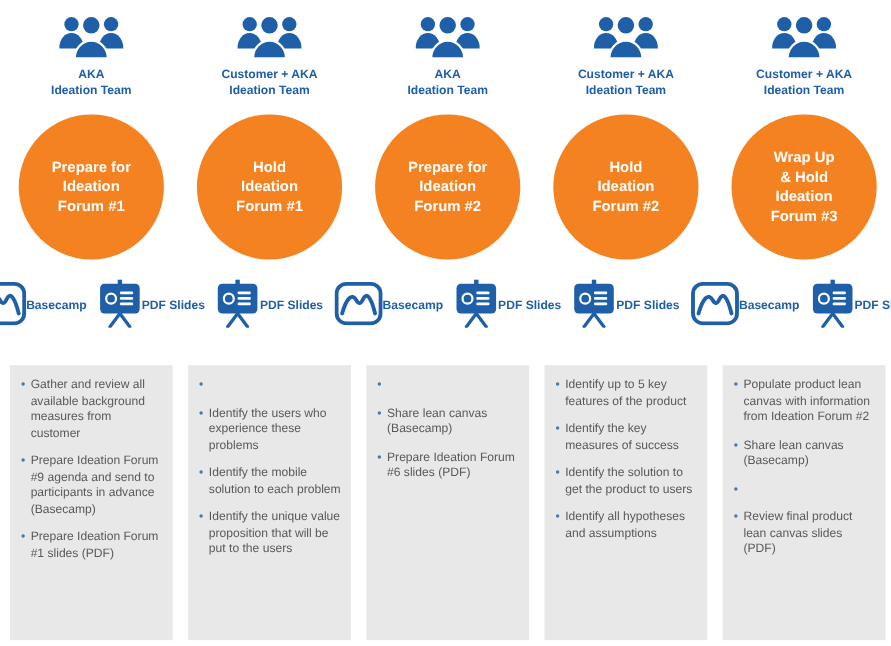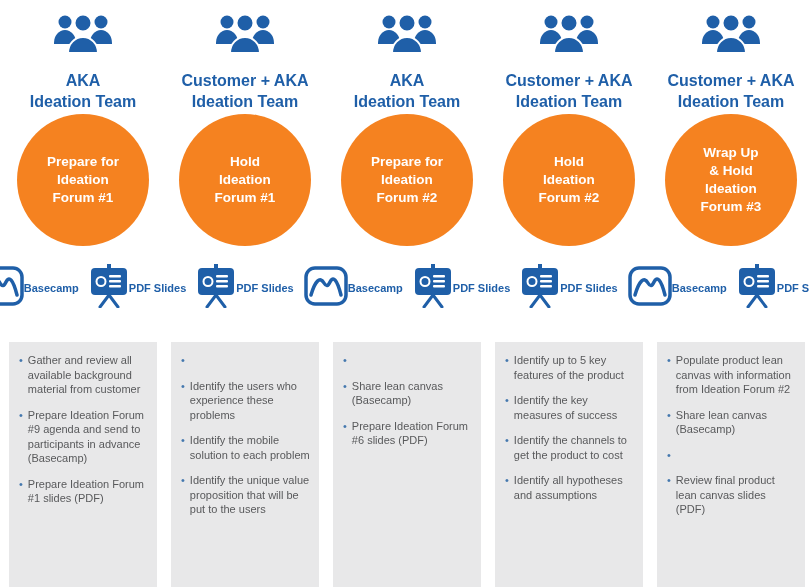--- a/index.html
+++ b/index.html
@@ -15,23 +15,23 @@
   }
   .column {
     width: 148px; flex: 0 0 148px;
     display: flex; flex-direction: column; align-items: center;
   }
   .team-icon {
     height: 48px; display: flex; align-items: flex-end; justify-content: center;
     color: var(--blue, #1F5FA8);
   }
   .team-label {
-    margin-top: 15px; height: 30px;
+    margin-top: 5px; height: 30px;
     color: var(--blue, #1F5FA8);
-    font-weight: bold; font-size: 16px; line-height: 1.3;
+    font-weight: bold; font-size: 11px; line-height: 1.3;
     text-align: center; white-space: pre-line;
   }
   .step-circle {
     width: 132px; height: 132px; border-radius: 50%;
     background: var(--orange, #F58220);
     margin-top: 13px; flex: 0 0 auto;
     display: flex; align-items: center; justify-content: center;
   }
   .step-text {
     color: #ffffff; font-weight: bold; font-size: 13.5px; line-height: 1.32;
@@ -120,21 +120,21 @@
               <path d="M20 31 L11 43 M20 31 L29 43" stroke="currentColor" stroke-width="3" fill="none" stroke-linecap="round"></path>
             </svg>
           </span>
           <span class="tool-label">PDF Slides</span>
         </div>
       </div>
     <div class="task-box">
       <ul>
           <li>
             <span class="bullet">•</span>
-            <span class="task-text">Gather and review all available background material from customer</span>
+            <span class="task-text">Gather and review all available background measures from customer</span>
           </li>
           <li>
             <span class="bullet">•</span>
             <span class="task-text">Prepare Ideation Forum #9 agenda and send to participants in advance (Basecamp)</span>
           </li>
           <li>
             <span class="bullet">•</span>
             <span class="task-text">Prepare Ideation Forum #1 slides (PDF)</span>
           </li>
         </ul>
@@ -307,21 +307,21 @@
           <li>
             <span class="bullet">•</span>
             <span class="task-text">Identify up to 5 key features of the product</span>
           </li>
           <li>
             <span class="bullet">•</span>
             <span class="task-text">Identify the key measures of success</span>
           </li>
           <li>
             <span class="bullet">•</span>
-            <span class="task-text">Identify the channels to get the product to cost</span>
+            <span class="task-text">Identify the solution to get the product to users</span>
           </li>
           <li>
             <span class="bullet">•</span>
             <span class="task-text">Identify all hypotheses and assumptions</span>
           </li>
         </ul>
     </div>
   </div>
 
   <div class="column">

